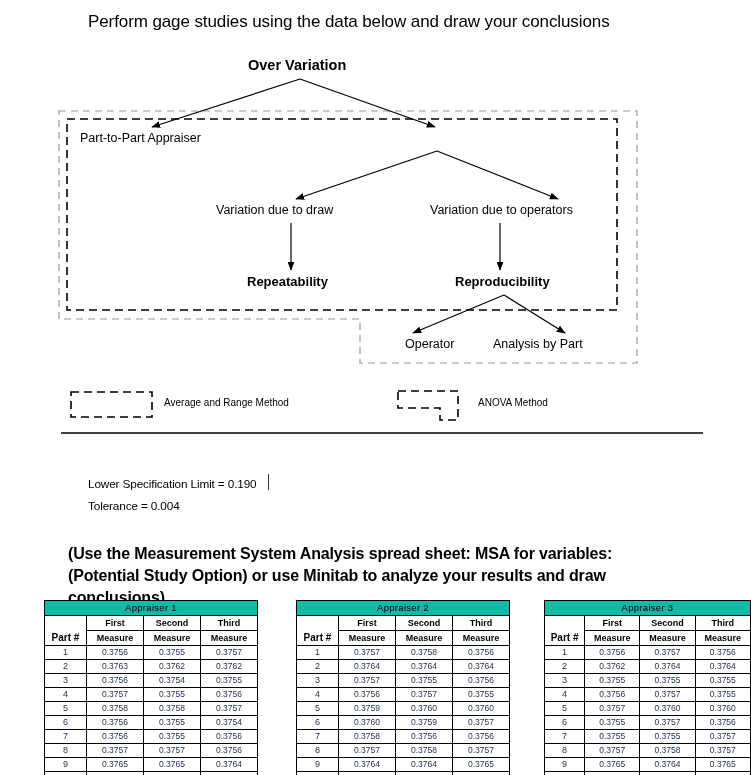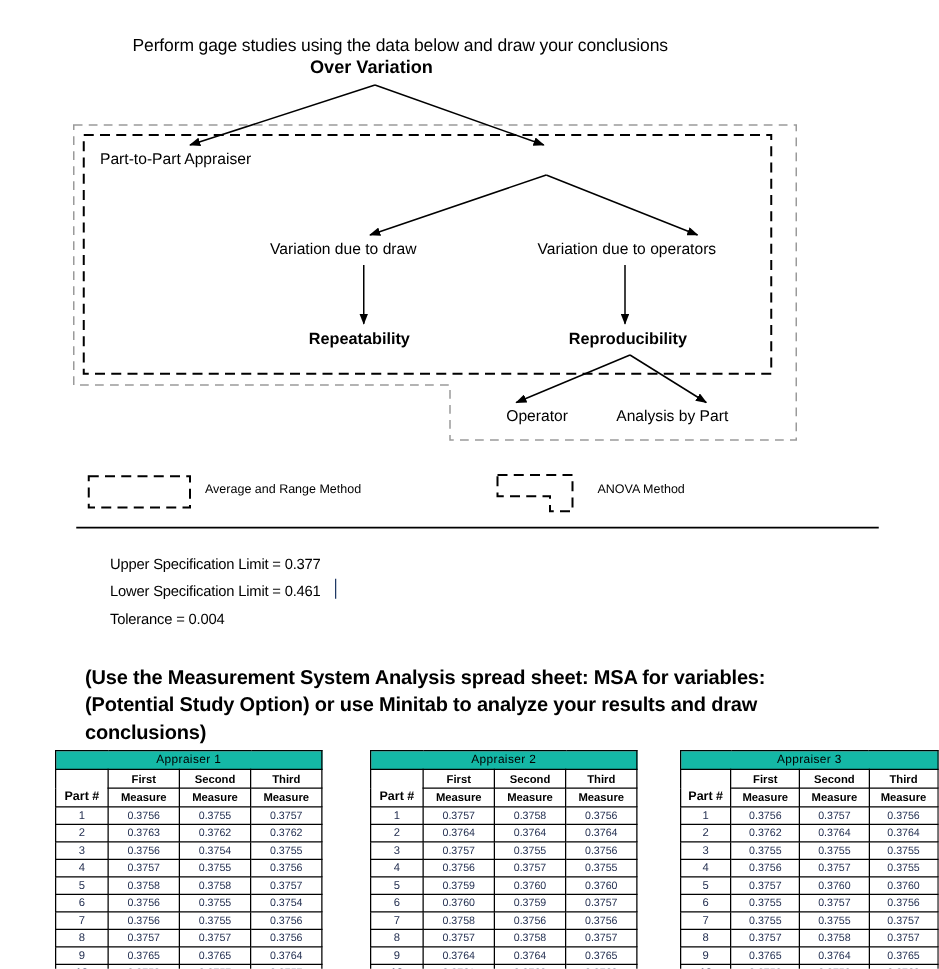--- a/index.html
+++ b/index.html
@@ -16,32 +16,31 @@
     color: #000000;
     overflow: hidden;
   }
 
   
   .abs { position: absolute; }
 
   
   #intro-line {
     left: 88px;
-    top: 28px;
-    font-size: 14px;
+    top: 12px;
+    font-size: 17px;
     letter-spacing: -0.1px;
     white-space: nowrap;
-    margin-left: 18px;
   }
 
   
   #diagram {
     position: absolute;
     left: 0;
-    top: 0;
+    top: 11px;
     width: 613px;
     height: 590px;
   }
   #diagram-svg {
     position: absolute;
     left: 0;
     top: 0;
   }
 
   .node-label {
@@ -193,23 +192,22 @@
   <div class="node-label bold" style="left:455px; top:263px;">Reproducibility</div>
 
   <div class="node-label" style="left:381px; top:326px;margin-left:24px;">Operator</div>
 
   <div class="node-label" style="left:493px; top:326px;">Analysis by Part</div>
 
   <div class="legend-label" style="left:164px; top:386px;">Average and Range  Method</div>
 
   <div class="legend-label" style="left:478px; top:386px;">ANOVA Method</div>
 
-  <div class="spec-line" style="left:88px; top:444px;">Upper Specification Limit = 0.377</div>
-
-  <div class="spec-line" style="left:88px; top:466px;">Lower Specification Limit = 0.461</div>
+
+  <div class="spec-line" style="left:88px; top:466px;">Lower Specification Limit = 0.190</div>
 
   <div class="abs" id="text-caret" style="left:268px; top:463px; height:16px;"></div>
 
   <div class="spec-line" style="left:88px; top:488px;">Tolerance = 0.004</div>
 
   <div id="note-block">(Use the Measurement System Analysis spread sheet: MSA for variables: (Potential Study Option) or use Minitab to analyze your results and draw conclusions)</div>
 </div>
 
 <table class="appraiser-table" id="table-1" style="left:44px; top:600px;">
   <colgroup>

